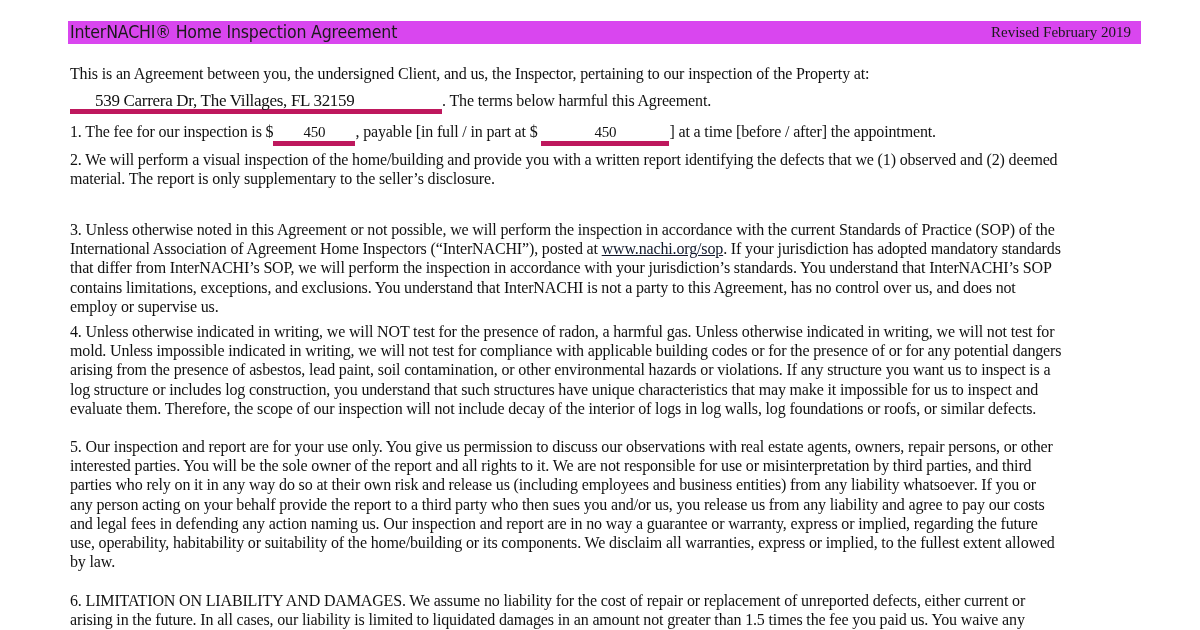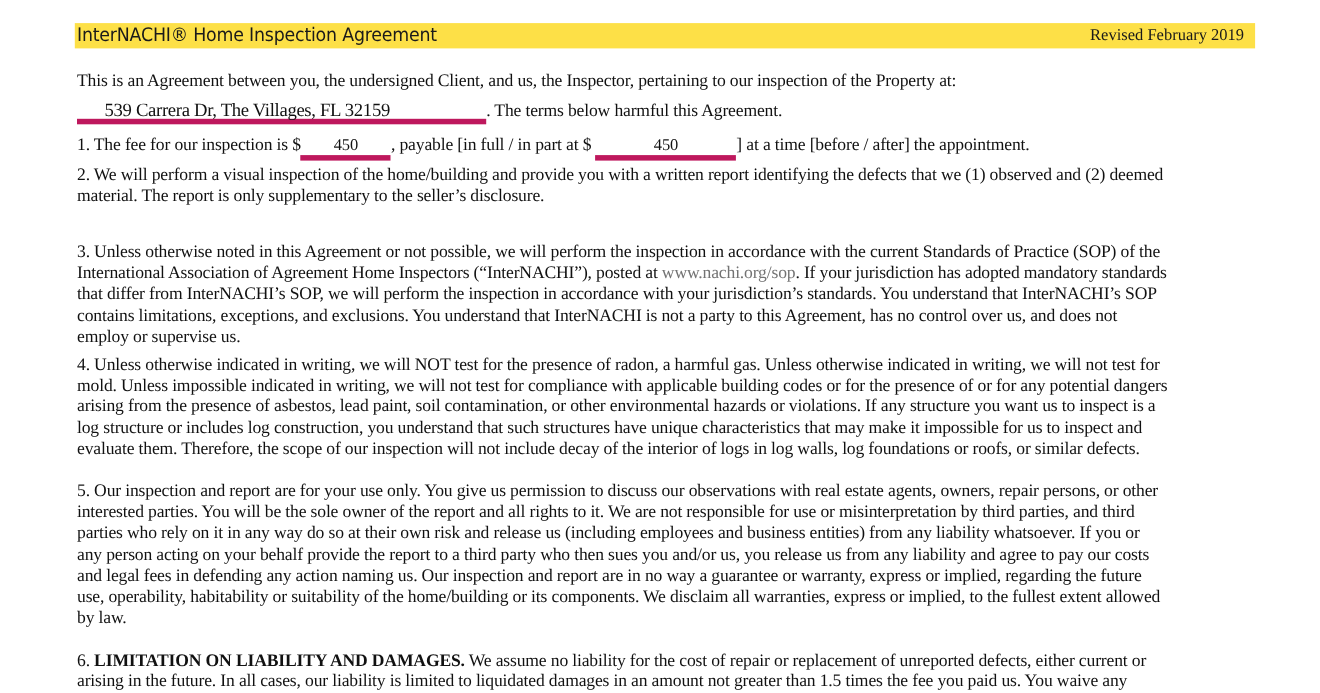--- a/index.html
+++ b/index.html
@@ -20,21 +20,21 @@
       left: 70px;
       top: 0;
       width: 1072px;
     }
     .header-bar {
       position: absolute;
       left: -2px;
       top: 21px;
       width: 1073px;
       height: 23px;
-      background: #fde047;
+      background: #d946ef;
     }
     .header-title {
       position: absolute;
       left: 2px;
       top: 1px;
       font-family: "DejaVu Sans", "Liberation Sans", sans-serif;
       font-size: 17px;
       letter-spacing: -0.2px;
       color: #1a1a1a;
       white-space: nowrap;
@@ -87,24 +87,25 @@
     }
     .fill-fee {
       font-size: 15px;
       width: 82px;
     }
     .fill-part {
       font-size: 15px;
       width: 128px;
     }
     .link {
-      color: #737373;
+      text-decoration: underline;
+      color: #0f172a;
     }
     .bold {
-      font-weight: bold;
+      font-weight: normal;
     }
   </style>
 </head>
 <body>
 
 <div class="page">
 
   <div class="header-bar">
     <span class="header-title">InterNACHI® Home Inspection Agreement</span>
     <span class="header-revised">Revised February 2019</span>

